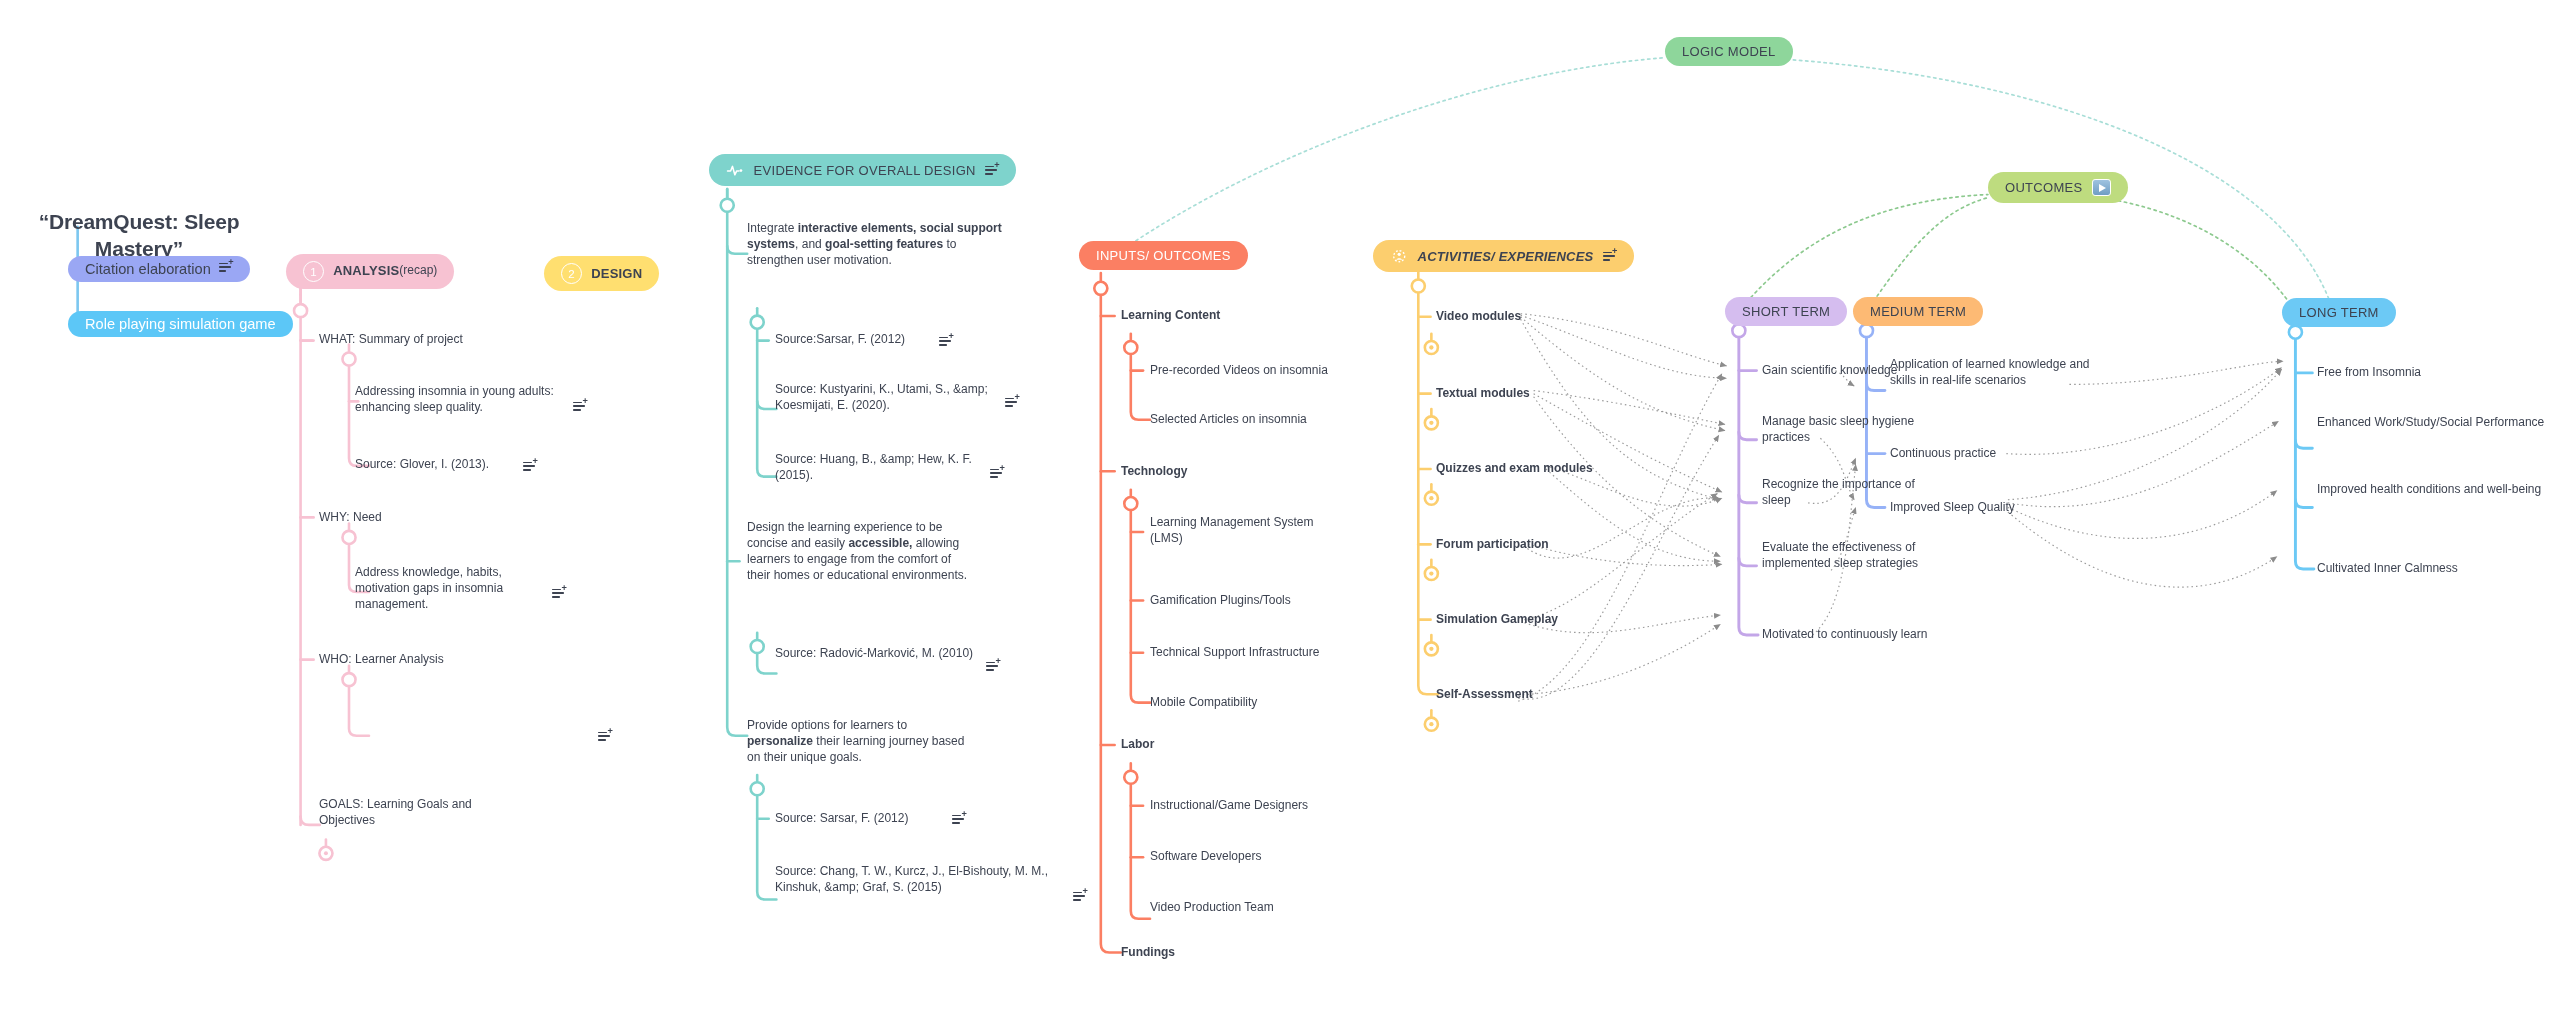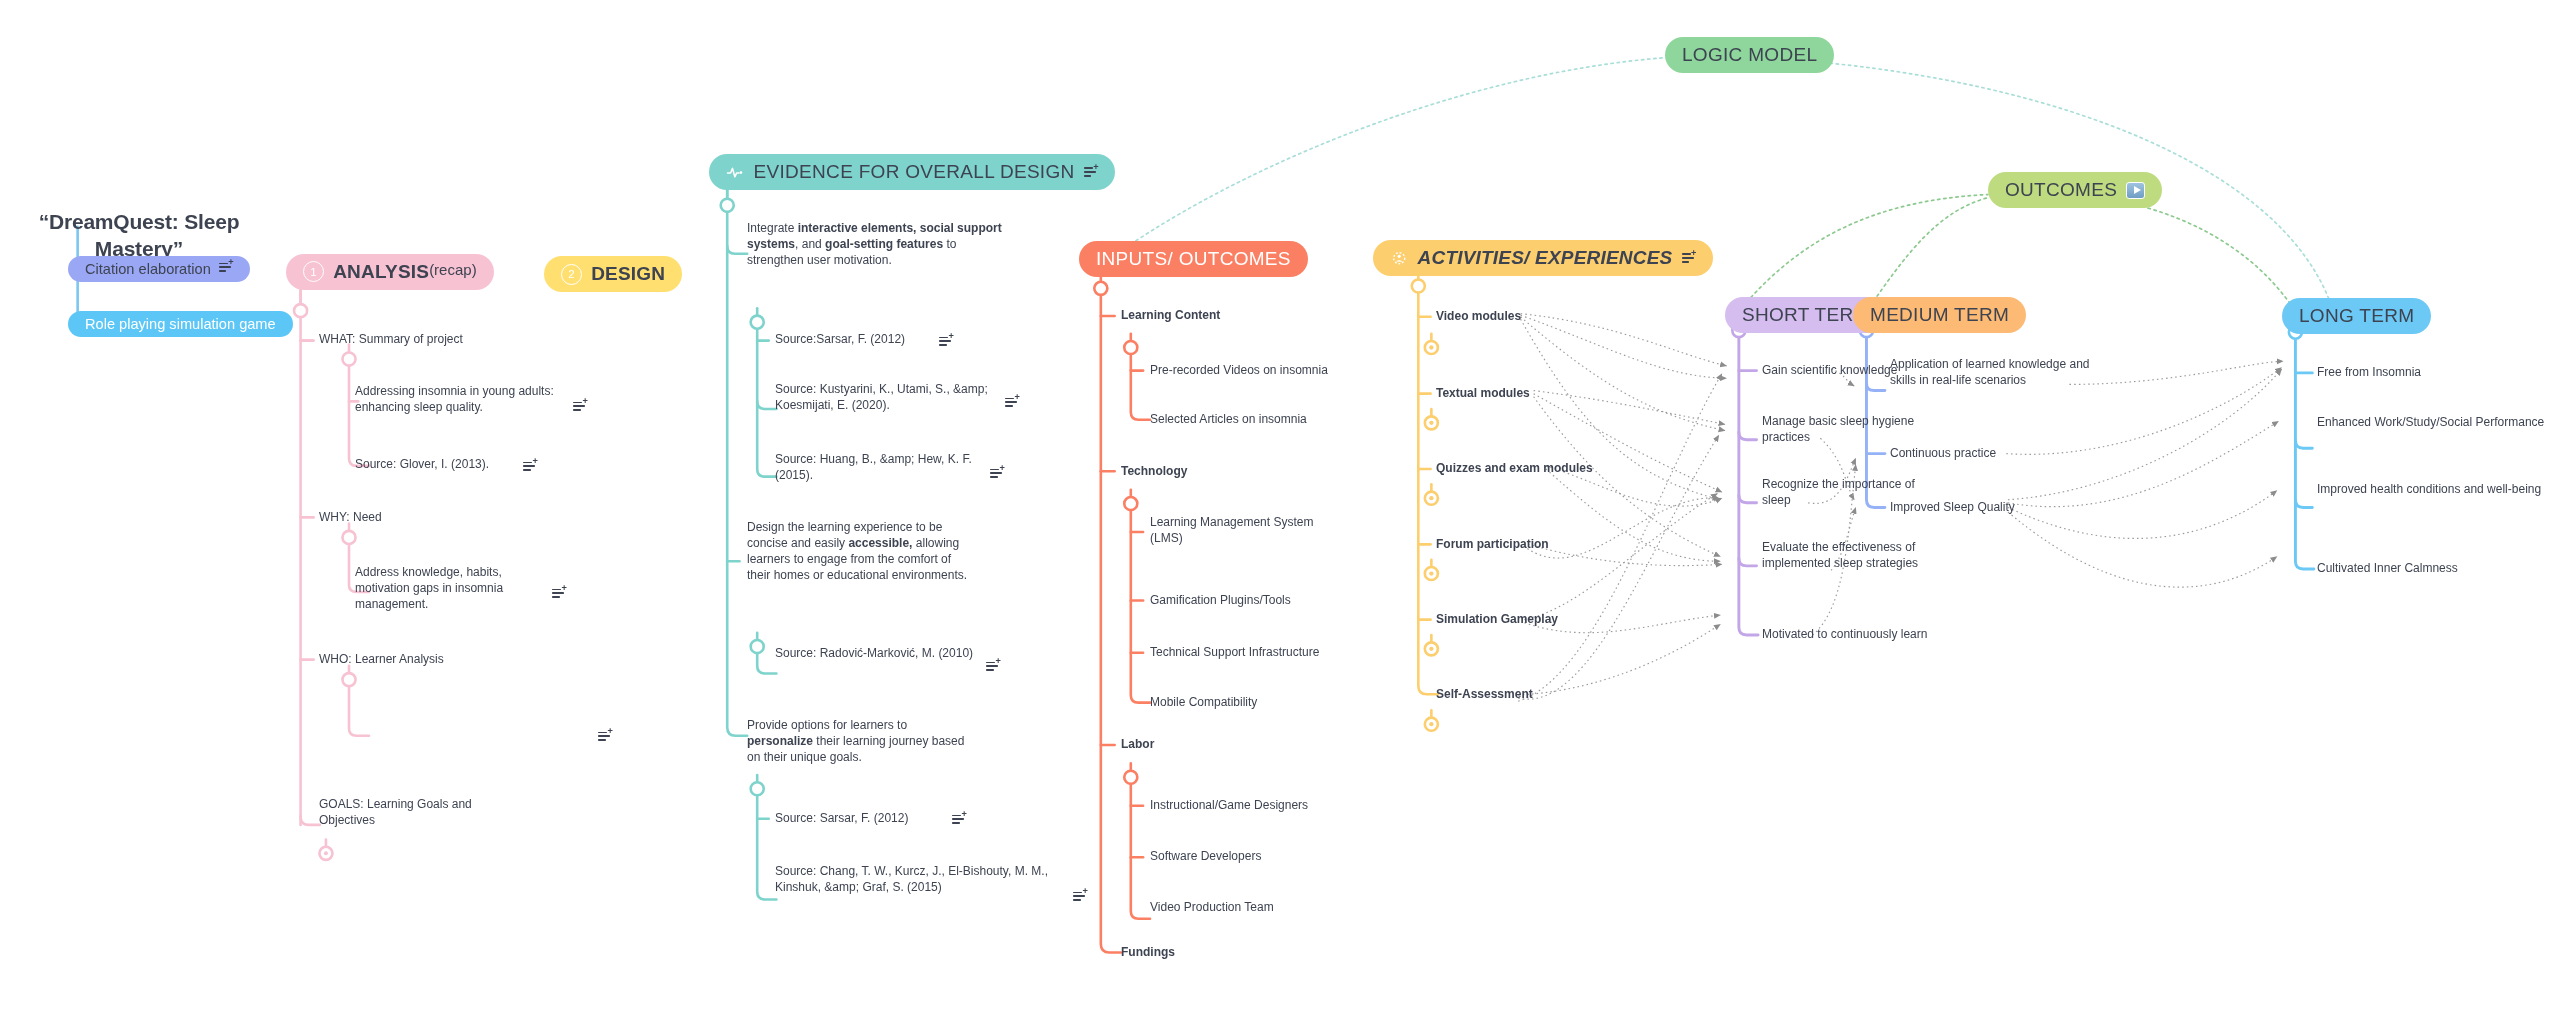--- a/index.html
+++ b/index.html
@@ -42,21 +42,21 @@
     position: absolute;
     display: flex;
     align-items: center;
     gap: 9.2px;
     border-radius: 768px;
     padding: 7px 17px;
     white-space: nowrap;
     color: #3d4351;
     z-index: 6;
   }
-  .pill .pill-label { font-size: 19px; font-weight: 700; letter-spacing: 0.2px; }
+  .pill .pill-label { font-size: 13px; font-weight: 700; letter-spacing: 0.2px; }
   .pill.thin .pill-label { font-weight: 400; letter-spacing: 0.3px; }
   .pill.italic .pill-label { font-style: italic; font-weight: 700; }
 
   .num-badge {
     width: 21px; height: 21px;
     border-radius: 50%;
     border: 1.5px solid #ffffff;
     display: flex; align-items: center; justify-content: center;
     font-size: 11.5px; color: #ffffff; font-weight: 400;
     flex: 0 0 auto;
@@ -358,21 +358,21 @@
 
   <div class="pill thin" style="left:1988px; top:172px; background:#bedc7f;">
     <span class="pill-label">OUTCOMES</span>
     <span class="play-ico"></span>
   </div>
 
   <div class="pill" style="left:286px; top:254px; background:#f7c2d2;">
     <span class="num-badge">1</span>
     <span style="display:flex; flex-direction:row; line-height:1.15;">
       <span class="pill-label">ANALYSIS</span>
-      <span style="font-size:15px; font-weight:400;">(recap)</span>
+      <span style="font-size:12px; font-weight:400;">(recap)</span>
     </span>
   </div>
 
   <div class="pill" style="left:544px; top:256px; background:#ffdf70;">
     <span class="num-badge">2</span>
     <span class="pill-label">DESIGN</span>
   </div>
 
   <div class="pill thin" style="left:709px; top:154px; background:#7ed3cc;">
     <svg class="ico" viewBox="0 0 24 24">

